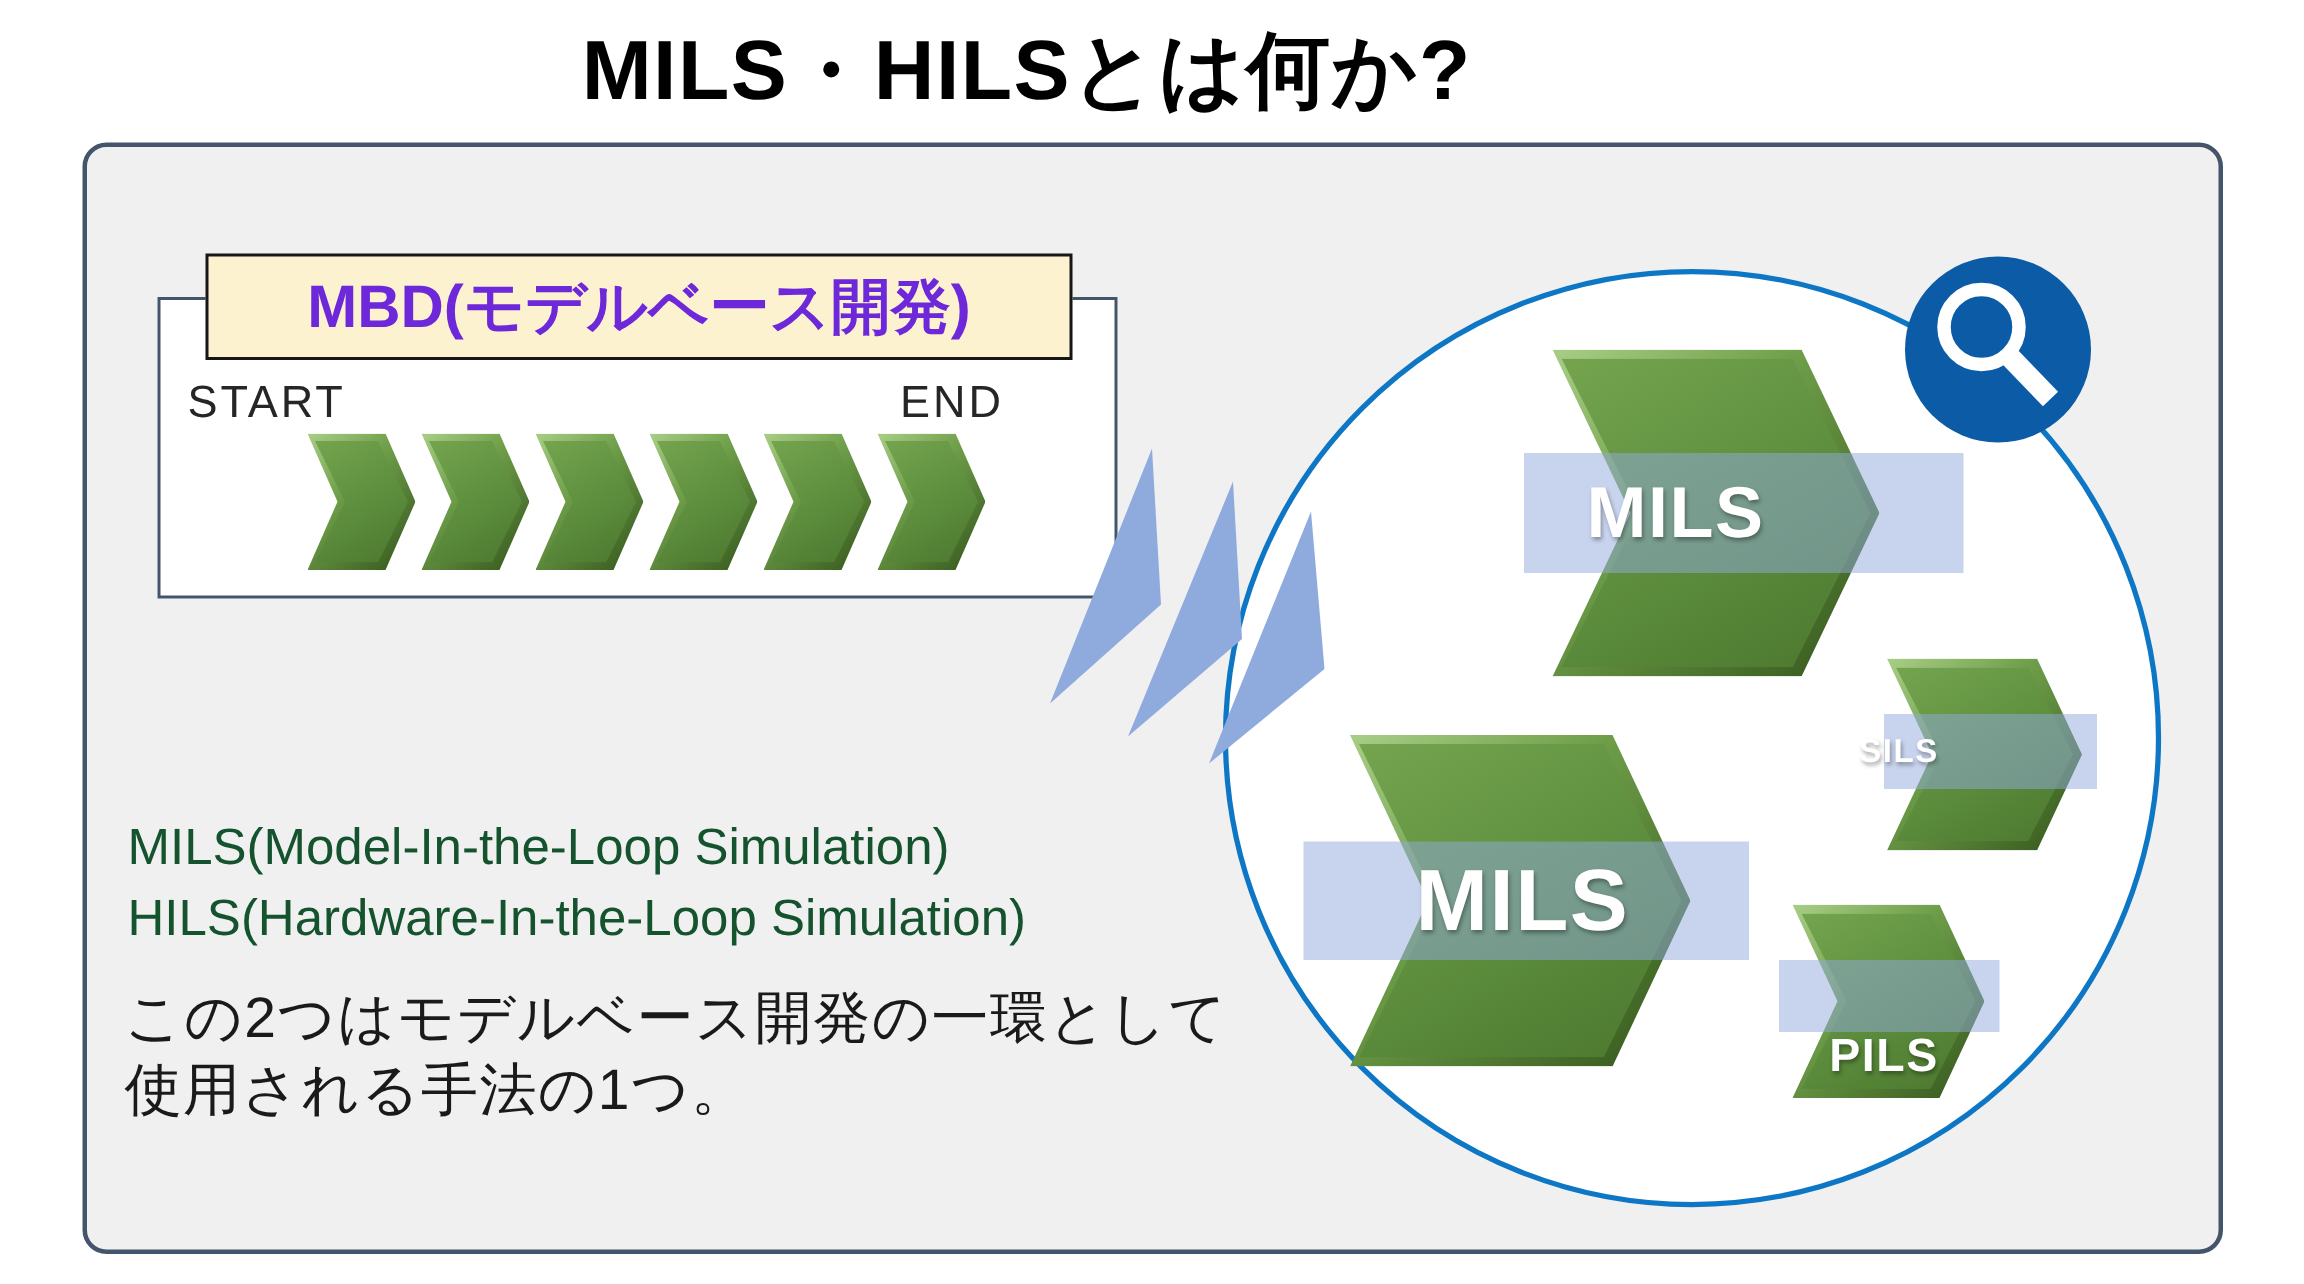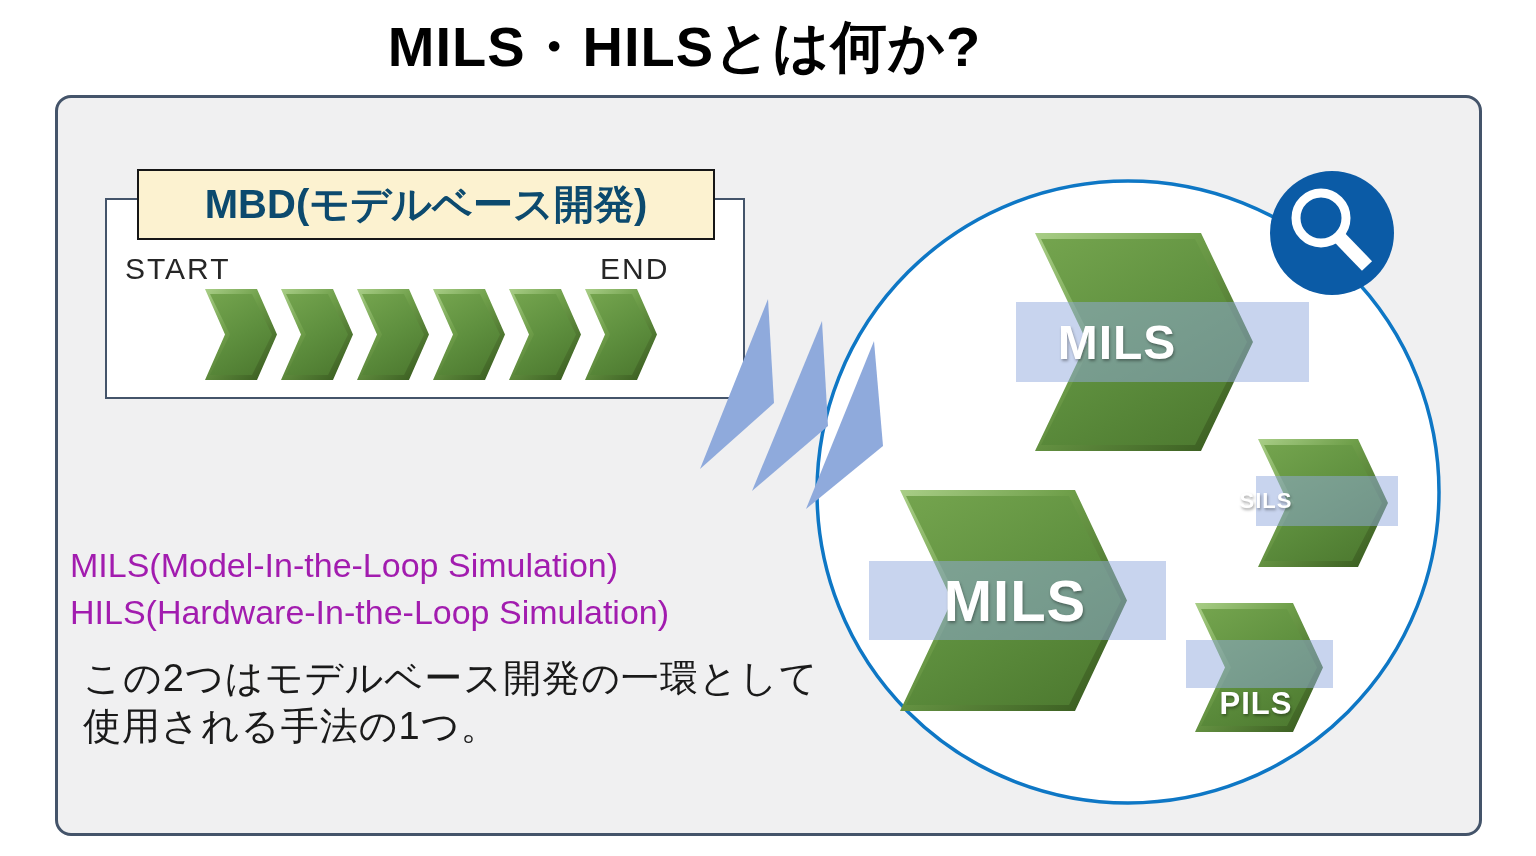--- a/index.html
+++ b/index.html
@@ -14,21 +14,21 @@
   
   .panel{left:55px;top:95px;width:1427px;height:741px;background:#f0f0f1;
          border:3px solid #44546a;border-radius:16px;box-sizing:border-box;}
 
   
   .mbd-box{left:105px;top:198px;width:640px;height:201px;background:#ffffff;
            border:2px solid #44546a;box-sizing:border-box;}
   .mbd-label{left:137px;top:169px;width:578px;height:71px;background:#fcf2d0;
              border:2px solid #161616;box-sizing:border-box;display:flex;
              align-items:center;justify-content:center;font-size:40px;
-             font-weight:600;color:#0c4a6e;}
+             font-weight:600;color:#6d28d9;}
   .start-label{left:125px;top:252px;font-size:30px;color:#262626;letter-spacing:2px;}
   .end-label{left:600px;top:252px;width:100px;font-size:30px;
              color:#262626;letter-spacing:2px;}
 
   
   .chev{position:absolute;}
   .chev::before,.chev::after{content:"";position:absolute;
      clip-path:polygon(0 0, calc(100% - var(--tip)) 0, 100% 50%,
                        calc(100% - var(--tip)) 100%, 0 100%, var(--tip) 50%);}
   .chev::before{inset:0;
@@ -49,21 +49,21 @@
 
   
   .chevlabel{display:flex;align-items:center;justify-content:center;color:#ffffff;
              font-weight:bold;text-shadow:1px 2px 3px rgba(0,0,0,0.35);letter-spacing:1px;}
 
   
   .magnifier{left:1270px;top:171px;width:124px;height:124px;border-radius:50%;
              background:#0b5ba6;display:flex;align-items:center;justify-content:center;}
 
   
-  .desc-en{left:70px;font-size:34px;color:#a21caf;white-space:nowrap;}
+  .desc-en{left:85px;font-size:34px;color:#14532d;white-space:nowrap;}
   .desc-jp{left:83px;font-size:38px;color:#1a1a1a;letter-spacing:1px;white-space:nowrap;}
 </style>
 </head>
 <body>
 
 <h1 class="abs title">MILS・HILSとは何か?</h1>
 
 <div class="abs panel"></div>
 
 <div class="abs mbd-box"></div>

